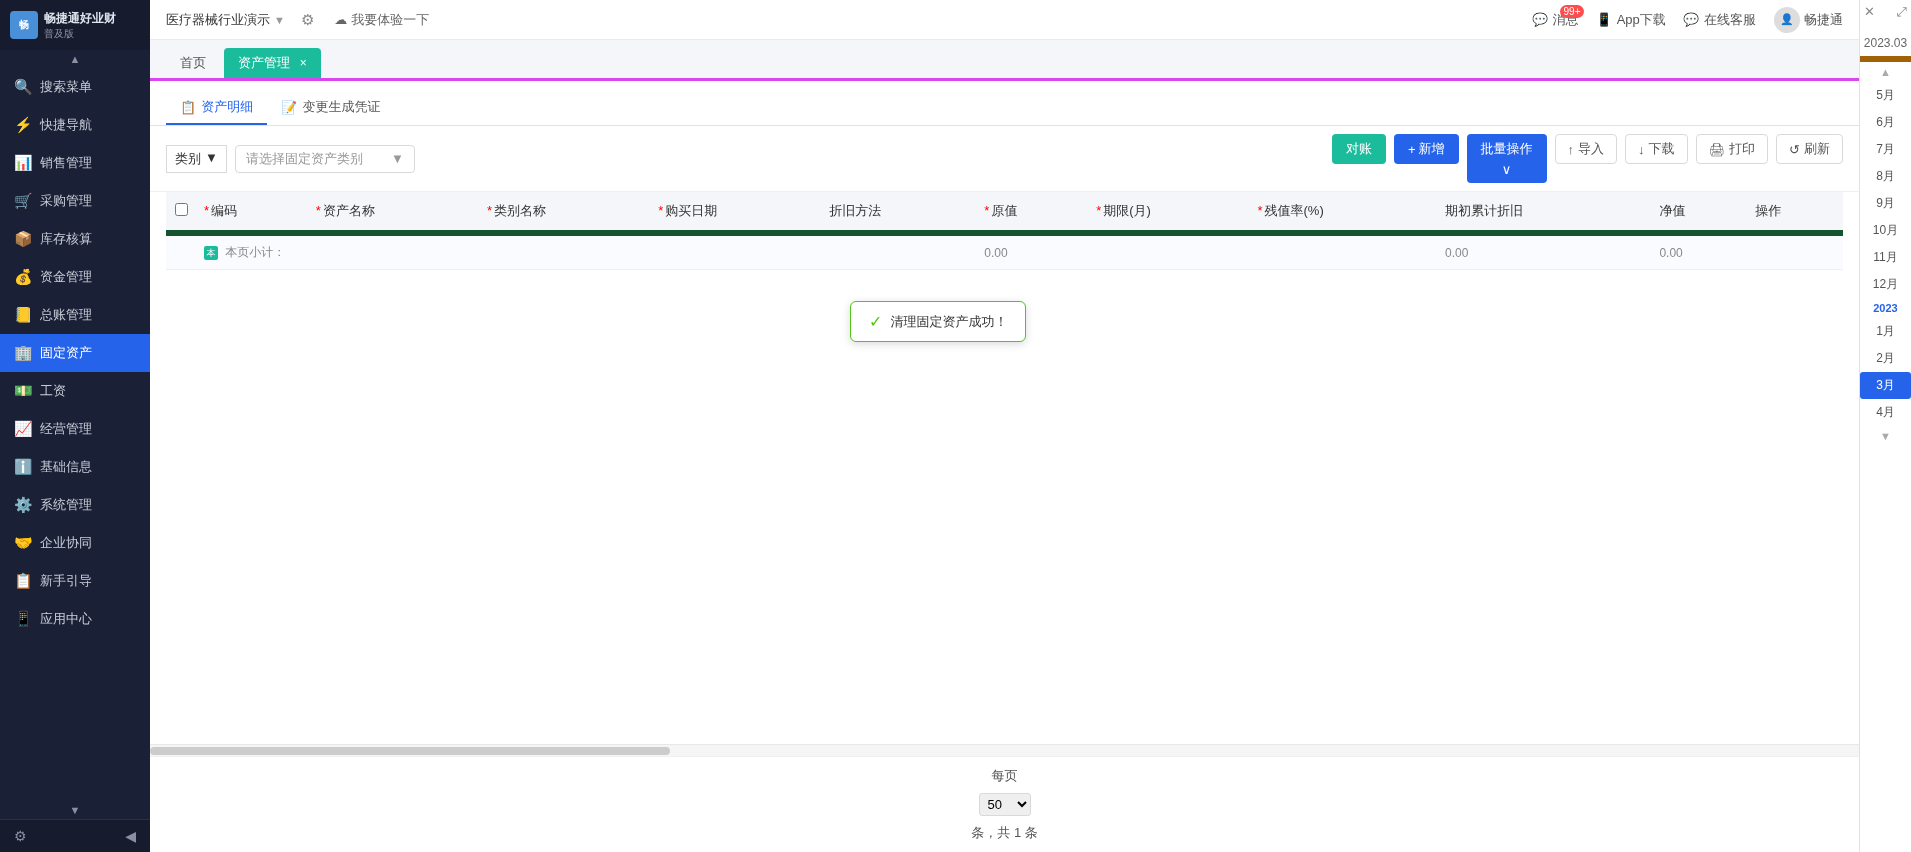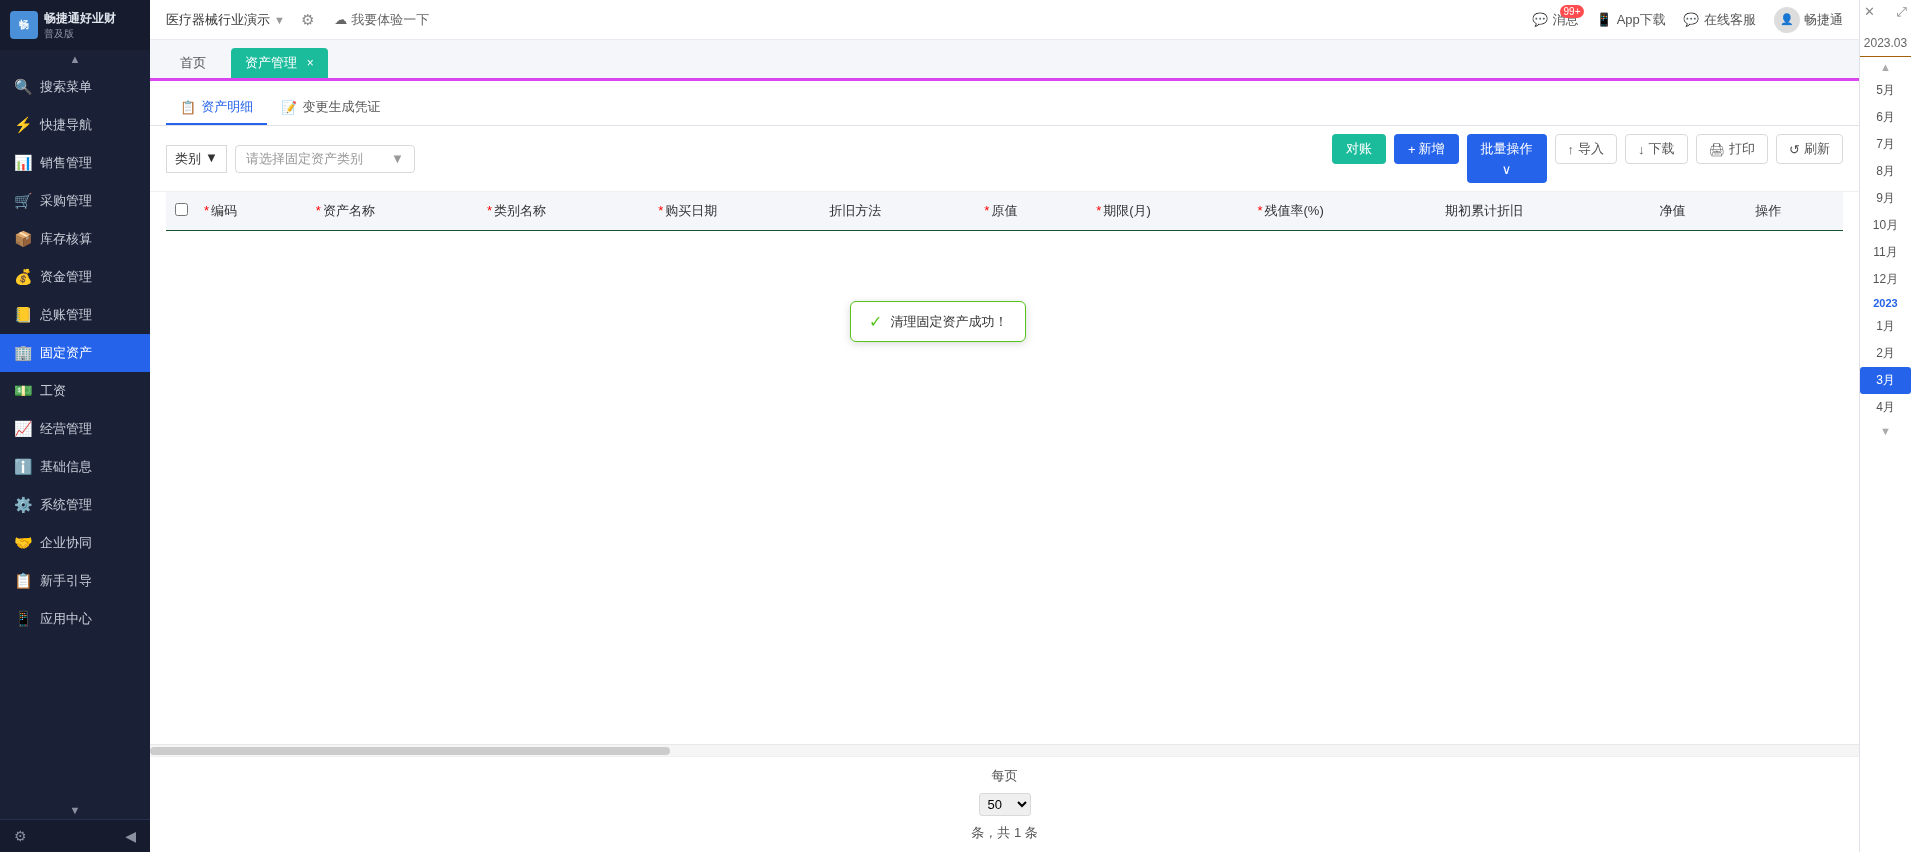--- a/index.html
+++ b/index.html
@@ -181,21 +181,20 @@
       gap: 4px;
       border-bottom: 3px solid #d946ef;
     }
     .tab-item {
       padding: 6px 14px;
       border-radius: 4px 4px 0 0;
       font-size: 13px;
       cursor: pointer;
       color: #555;
       background: #e8eaf0;
-      margin-left: 7px;
     }
     .tab-item.active {
       background: #1abc9c;
       color: white;
     }
     .tab-close {
       margin-left: 6px;
       font-size: 12px;
       cursor: pointer;
     }
@@ -343,21 +342,21 @@
       font-size: 13px;
     }
     thead tr {
       background: #f5f6fa;
     }
     thead th {
       padding: 10px 8px;
       text-align: left;
       color: #333;
       font-weight: 500;
-      border-bottom: 1px solid #14532d;
+      border-bottom: 6px solid #14532d;
       white-space: nowrap;
     }
     thead th .required {
       color: red;
       margin-right: 2px;
     }
     tbody tr {
       border-bottom: 1px solid #f0f0f0;
     }
     tbody td {
@@ -427,21 +426,21 @@
       flex-direction: column;
       align-items: center;
       padding-top: 4px;
       flex-shrink: 0;
       position: relative;
     }
     .right-panel-header {
       font-size: 12px;
       color: #666;
       padding: 6px 0;
-      border-bottom: 1px solid #a16207;
+      border-bottom: 6px solid #a16207;
       width: 100%;
       text-align: center;
       cursor: pointer;
     }
     .panel-close-btn {
       position: absolute;
       top: 4px;
       left: 4px;
       cursor: pointer;
       color: #888;
@@ -702,20 +701,33 @@
             <th>折旧方法</th>
             <th><span class="required">*</span>原值</th>
             <th><span class="required">*</span>期限(月)</th>
             <th><span class="required">*</span>残值率(%)</th>
             <th>期初累计折旧</th>
             <th>净值</th>
             <th>操作</th>
           </tr>
         </thead>
         <tbody>
+          <tr class="subtotal-row">
+            <td></td>
+            <td colspan="5">
+              <span class="subtotal-icon">本</span>
+              <span>本页小计：</span>
+            </td>
+            <td>0.00</td>
+            <td></td>
+            <td></td>
+            <td>0.00</td>
+            <td>0.00</td>
+            <td></td>
+          </tr>
         </tbody>
       </table>
     </div>
 
     <div class="scrollbar-area">
       <div class="scrollbar-thumb"></div>
     </div>
 
     <div class="pagination">
       <span>每页</span>

